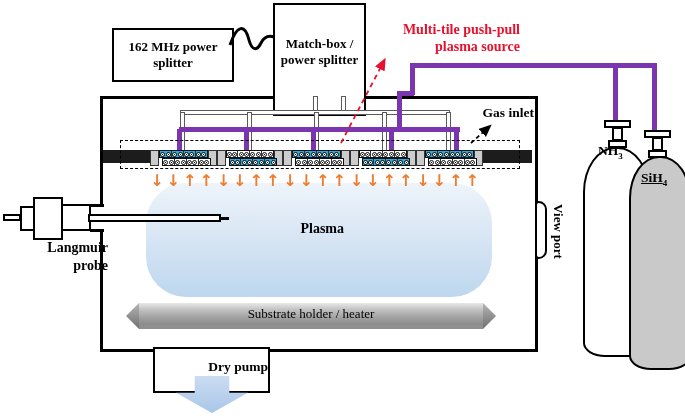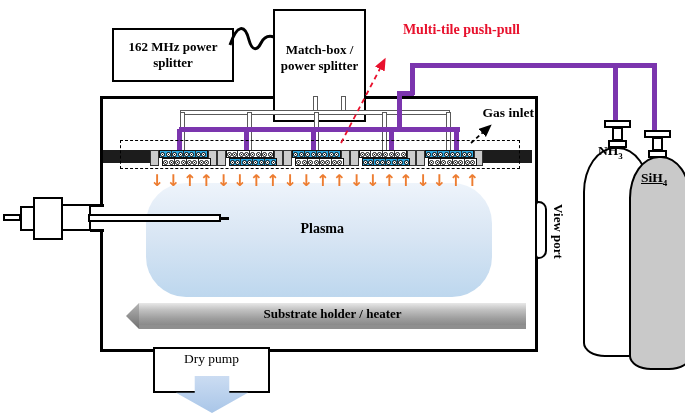--- a/index.html
+++ b/index.html
@@ -31,30 +31,30 @@
   .cell:last-child{border-right:none;}
   .circ{width:5px;height:5px;border-radius:50%;border:1px solid #111;box-sizing:border-box;
         background:radial-gradient(circle,#000 0 0.9px,#fff 1px);}
   
   .agroup{position:absolute;top:171px;width:66px;text-align:center;color:var(--orange);
           font-family:"DejaVu Sans",sans-serif;font-weight:bold;font-size:16px;letter-spacing:3px;}
   
   #plasma{position:absolute;left:146px;top:183px;width:346px;height:114px;border-radius:40px;
           background:linear-gradient(180deg,var(--plasma_top) 0%,#d9e6f4 45%,var(--plasma_bottom) 100%);}
   
-  #holder{position:absolute;left:139px;top:303px;width:387px;height:22px;
+  #holder{position:absolute;left:139px;top:303px;width:344px;height:22px;
           background:linear-gradient(180deg,#e8e8e8 0%,#c2c2c2 30%,#9e9e9e 70%,#8a8a8a 100%);
           border-bottom:4px solid #8f8f8f;display:flex;align-items:center;justify-content:center;
-          font-weight:bold;font-size:13px;}
+          font-weight:normal;font-size:13px;}
   .bevel{position:absolute;top:303px;width:13px;height:26px;background:linear-gradient(180deg,#b5b5b5,#6f6f6f);}
   #bevelL{left:126px;clip-path:polygon(100% 0,0 50%,100% 100%);}
   #bevelR{left:483px;clip-path:polygon(0 0,100% 50%,0 100%);}
   
   #pumpbox{position:absolute;left:153px;top:347px;width:117px;height:46px;border:2.5px solid #000;
-           background:#fff;box-sizing:border-box;text-align:center;font-weight:normal;font-size:13.5px;padding-top:2px;}
+           background:#fff;box-sizing:border-box;text-align:right;font-weight:bold;font-size:13.5px;padding-top:10px;}
   #pumparrow{position:absolute;left:176px;top:376px;width:72px;height:37px;
              background:linear-gradient(180deg,#cbdcf2,var(--pumparrow));
              clip-path:polygon(26% 0,74% 0,74% 45%,100% 45%,50% 100%,0 45%,26% 45%);}
   
   #viewport-bump{position:absolute;left:535px;top:201px;width:12px;height:58px;background:#fff;
                  border:2.5px solid #000;border-radius:4px 9px 9px 4px;box-sizing:border-box;}
   #viewport-label{position:absolute;left:566px;top:200px;width:63px;transform:rotate(90deg);
                   transform-origin:0 0;font-weight:bold;font-size:13px;text-align:center;}
   
   .pblock{position:absolute;background:#fff;border:2.5px solid #000;box-sizing:border-box;}
@@ -69,21 +69,21 @@
 <body>
 
 <div id="canvas">
 
   <div id="chamber"></div>
 
   <div class="box" style="left:112px;top:28px;width:118px;height:50px;text-align:center;">
     <div>162 MHz power</div>
     <div>splitter</div>
   </div>
-  <div class="box" style="left:273px;top:9px;width:89px;height:93px;padding-bottom:16px;text-align:right;">
+  <div class="box" style="left:273px;top:3px;width:89px;height:93px;padding-bottom:16px;text-align:right;">
     <div>Match-box /</div>
     <div>power splitter</div>
   </div>
 
   <div class="gline" style="left:313px;top:96px;width:5px;height:17px;"></div>
   <div class="gline" style="left:341px;top:96px;width:5px;height:17px;"></div>
   <div class="gline" style="left:180px;top:110px;width:270px;height:5px;"></div>
   <div class="gline" style="left:180px;top:112px;width:5px;height:40px;"></div>
   <div class="gline" style="left:247px;top:112px;width:5px;height:40px;"></div>
   <div class="gline" style="left:314px;top:112px;width:5px;height:40px;"></div>
@@ -345,35 +345,40 @@
 
   <div class="pblock" style="left:3px;top:214px;width:18px;height:7px;border-width:2px;"></div>
   <div class="pblock" style="left:20px;top:206px;width:15px;height:25px;"></div>
   <div class="pblock" style="left:33px;top:197px;width:30px;height:43px;"></div>
   <div class="pblock" style="left:61px;top:204px;width:30px;height:27px;"></div>
   <div class="abs" style="left:96px;top:207px;width:9px;height:23px;background:#fff;"></div>
   <div class="abs" style="left:90px;top:204px;width:14px;height:2.5px;background:#000;"></div>
   <div class="abs" style="left:90px;top:229px;width:14px;height:2.5px;background:#000;"></div>
   <div class="pblock" style="left:88px;top:214px;width:133px;height:8px;border-width:2px;"></div>
   <div class="abs" style="left:221px;top:216.5px;width:8px;height:3.5px;background:#000;"></div>
+  <div class="lbl" style="left:8px;top:239px;width:100px;font-size:14px;line-height:18px;">
+    <div>Langmuir</div>
+    <div>probe</div>
+  </div>
 
   <div class="cyl" style="left:583px;top:147px;width:67px;height:210px;background:#fff;border-radius:32px 32px 22px 22px / 45px 45px 14px 14px;"></div>
   <div class="cyl-label" style="left:598px;top:143px;"><span>NH</span><sub>3</sub></div>
   <div class="cyl" style="left:629px;top:156px;width:62px;height:214px;background:#c9c9c9;border-radius:30px 30px 22px 22px / 42px 42px 14px 14px;"></div>
   <div class="cyl-label" style="left:641px;top:170px;text-decoration:underline;"><span>SiH</span><sub>4</sub></div>
 
   <div class="valve" style="left:604px;top:120px;width:27px;height:8px;"></div>
   <div class="valve" style="left:612px;top:127px;width:11px;height:14px;"></div>
   <div class="valve" style="left:608px;top:140px;width:19px;height:8px;"></div>
   <div class="valve" style="left:644px;top:130px;width:27px;height:8px;"></div>
   <div class="valve" style="left:652px;top:137px;width:11px;height:14px;"></div>
   <div class="valve" style="left:648px;top:150px;width:19px;height:8px;"></div>
 
   <div class="lbl" style="left:370px;top:21px;width:150px;font-size:14px;line-height:17px;color:var(--red);">
     <div>Multi-tile push-pull</div>
+    <div>plasma source</div>
   </div>
   <div class="lbl" style="left:468px;top:105px;width:66px;font-size:13.5px;">Gas inlet</div>
 
   <svg class="overlay" width="685" height="418" viewBox="0 0 685 418">
     <defs>
       <marker id="redhead" markerWidth="8" markerHeight="8" refX="5" refY="3" orient="auto">
         <path d="M0,0 L7,3 L0,6 Z" fill="#e8112d"></path>
       </marker>
       <marker id="blackhead" markerWidth="8" markerHeight="8" refX="5" refY="3" orient="auto">
         <path d="M0,0 L7,3 L0,6 Z" fill="#000"></path>

